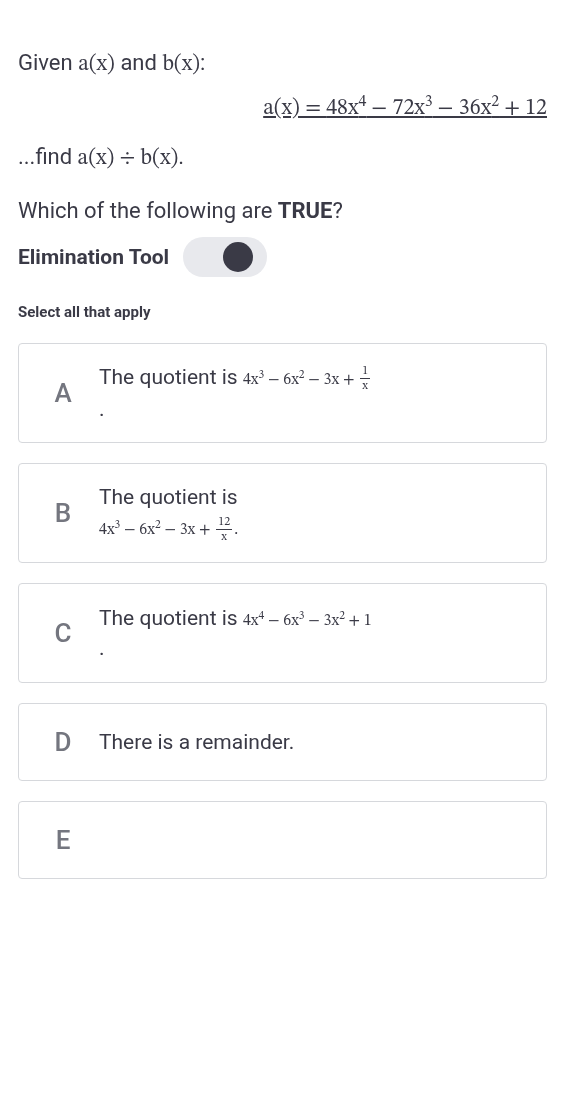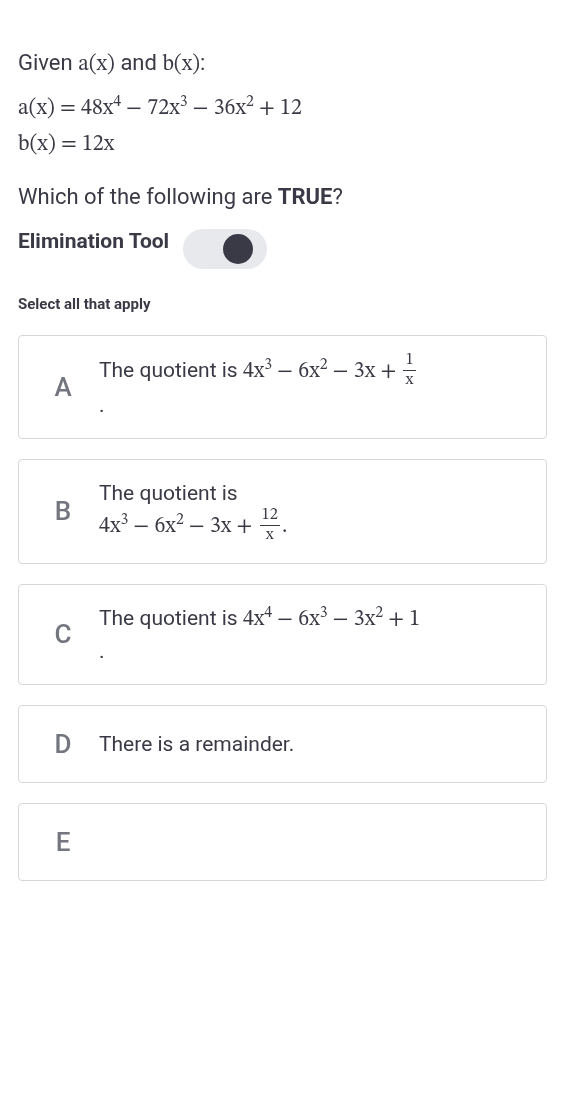--- a/index.html
+++ b/index.html
@@ -15,41 +15,42 @@
   }
   .container {
     padding: 48px 18px 0 18px;
   }
   .prompt-line {
     font-size: 22px;
     line-height: 1.4;
     margin-bottom: 14px;
   }
   .math-block {
-    text-align: left;
+    text-align: right;
     font-size: 22px;
     font-family: "Cambria Math", "STIX Two Math", "Times New Roman", serif;
     margin: 8px 0;
+    text-decoration: underline;
   }
   .math-inline {
     font-family: "Cambria Math", "STIX Two Math", "Times New Roman", serif;
   }
   .question-line {
     font-size: 22px;
     margin-top: 26px;
-    margin-bottom: 20px;
+    margin-bottom: 14px;
   }
   .select-line {
     font-size: 22px;
     margin-bottom: 34px;
   }
   strong { font-weight: 700; }
   .elim-row {
     display: flex;
-    align-items: flex-start;
+    align-items: center;
     gap: 14px;
     margin-bottom: 26px;
   }
   .elim-label {
     font-size: 21px;
     font-weight: 700;
     color: #3a3a46;
   }
   .toggle {
     width: 84px;
@@ -96,21 +97,21 @@
     color: #74767f;
   }
   .option-text {
     flex: 1;
     font-size: 21px;
     line-height: 1.45;
     color: #3a3a46;
   }
   .option-math {
     font-family: "Cambria Math", "STIX Two Math", "Times New Roman", serif;
-    font-size: 22px;
+    font-size: 16px;
   }
   .frac {
     display: inline-block;
     vertical-align: middle;
     text-align: center;
     font-size: 0.75em;
     line-height: 1;
     position: relative;
     top: -0.1em;
     padding: 0 2px;
@@ -126,24 +127,24 @@
 <div class="container">
 
   <div class="prompt-line">
     <span>Given </span><span class="math-inline">a(x)</span><span> and </span><span class="math-inline">b(x)</span><span>:</span>
   </div>
 
   <div class="math-block">
     <span class="math-inline">a(x) = </span><span class="math-inline"><span>48x</span><sup>4</sup><span> − 72x</span><sup>3</sup><span> − 36x</span><sup>2</sup><span> + 12</span></span>
   </div>
 
-  <div class="math-block">
-    <span class="math-inline">b(x) = 12x</span>
+
+  <div class="find-line">
+    <span>...find </span><span class="math-inline">a(x) ÷ b(x)</span><span>.</span>
   </div>
-
 
   <div class="question-line">
     <span>Which of the following are </span><strong>TRUE</strong><span>?</span>
   </div>
 
 
   <div class="elim-row">
     <span class="elim-label">Elimination Tool</span>
     <div class="toggle">
       <div class="toggle-knob"></div>

